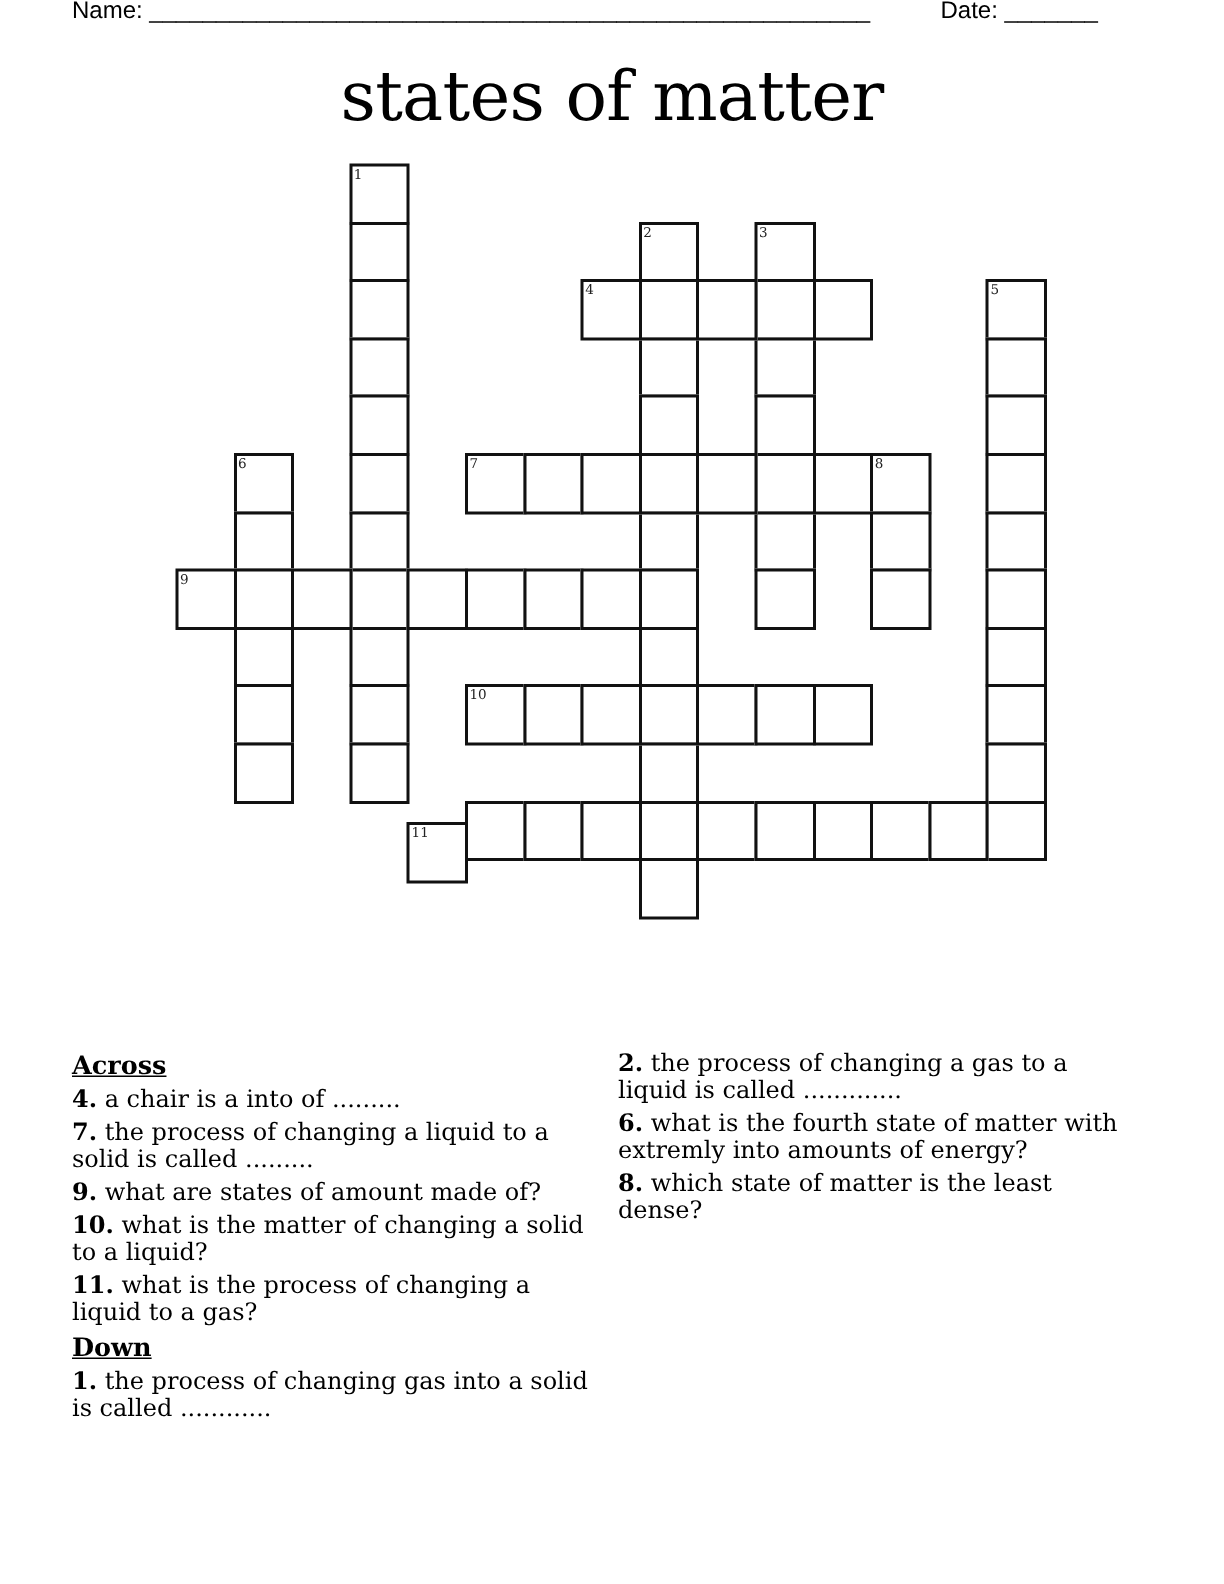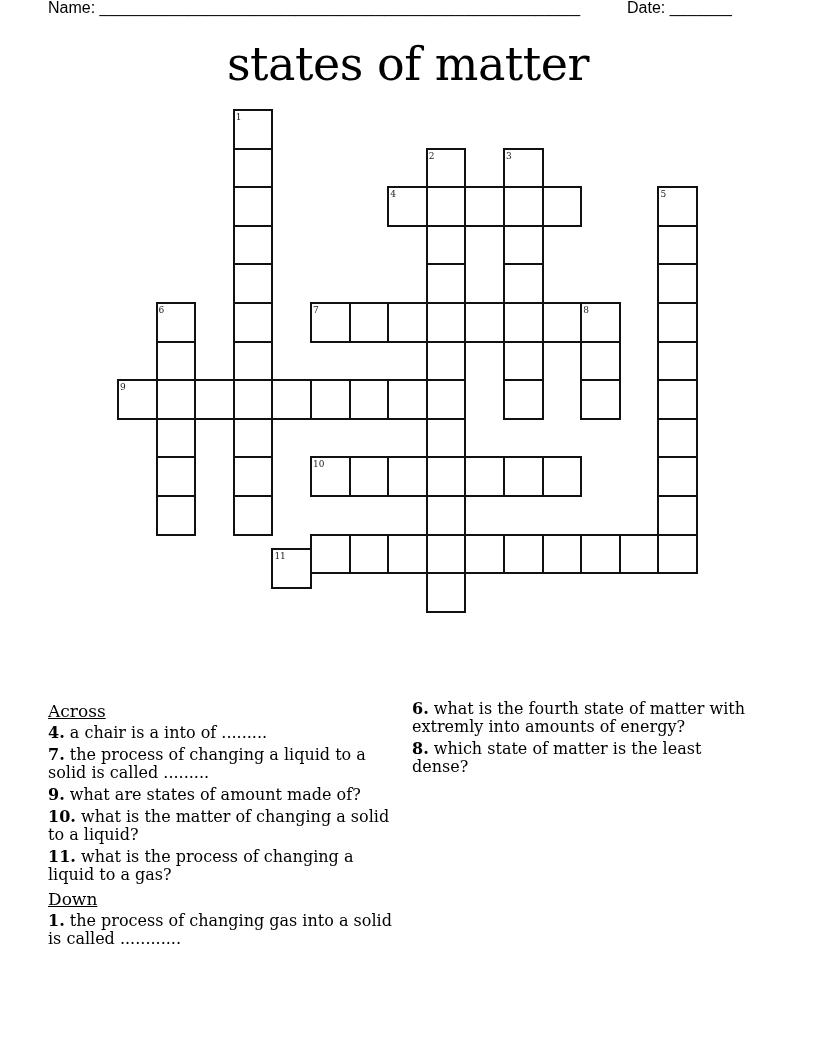--- a/index.html
+++ b/index.html
@@ -27,21 +27,21 @@
       position: absolute; top: 1px; left: 1px; font-family: "DejaVu Serif", serif;
       font-size: 9px; line-height: 10px; color: #222;
     }
     .clues {
       position: absolute; top: 700px; font-family: "DejaVu Serif", serif;
       font-size: 16px; line-height: 18px;
     }
     .clues.left { left: 48px; width: 345px; }
     .clues.right { left: 412px; width: 350px; }
     .clue-head {
-      font-weight: normal; text-decoration: underline; font-size: 17px;
+      font-weight: bold; text-decoration: underline; font-size: 17px;
       line-height: 22px; margin-bottom: 2px;
     }
     .clue { margin-bottom: 4px; }
     .clue b { font-weight: bold; }
   </style>
 </head>
 <body>
 
 <div class="hdr hdr-name">Name: ______________________________________________________</div>
 <div class="hdr hdr-date">Date: _______</div>
@@ -156,15 +156,16 @@
   <div class="clue"><b>4.</b><span> a chair is a into of .........</span></div>
   <div class="clue"><b>7.</b><span> the process of changing a liquid to a solid is called .........</span></div>
   <div class="clue"><b>9.</b><span> what are states of amount made of?</span></div>
   <div class="clue"><b>10.</b><span> what is the matter of changing a solid to a liquid?</span></div>
   <div class="clue"><b>11.</b><span> what is the process of changing a liquid to a gas?</span></div>
   <div class="clue-head">Down</div>
   <div class="clue"><b>1.</b><span> the process of changing gas into a solid is called ............</span></div>
 </div>
 
 <div class="clues right">
+  <div class="clue"><b>2.</b><span> the process of changing a gas to a liquid is called .............</span></div>
   <div class="clue"><b>6.</b><span> what is the fourth state of matter with extremly into amounts of energy?</span></div>
   <div class="clue"><b>8.</b><span> which state of matter is the least dense?</span></div>
 </div>
 
 </body></html>

